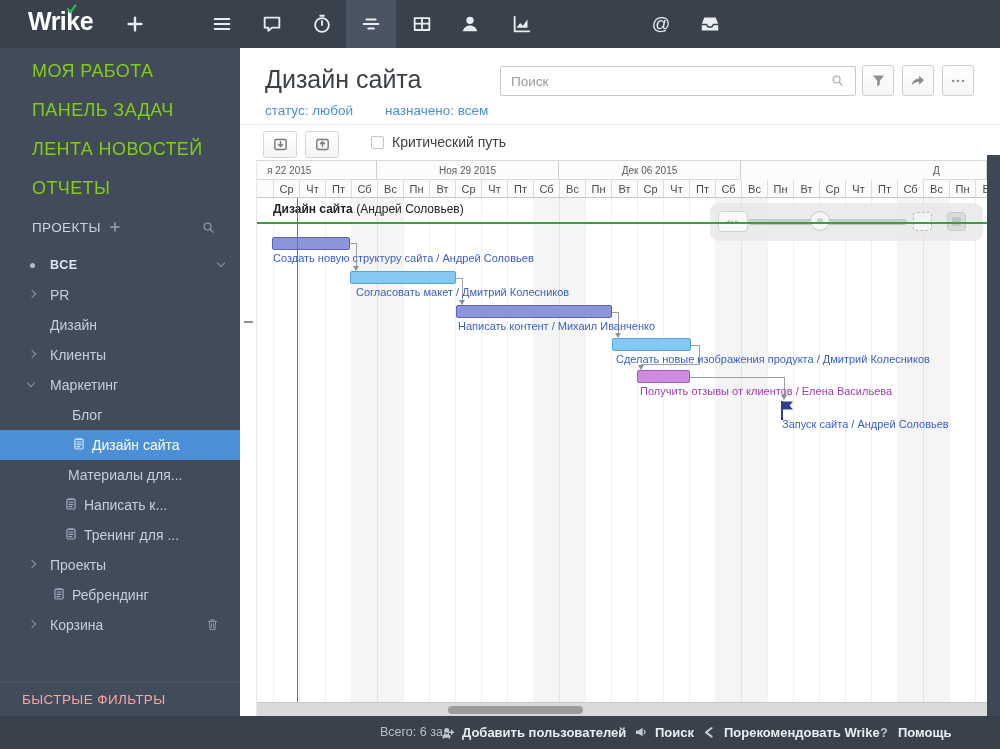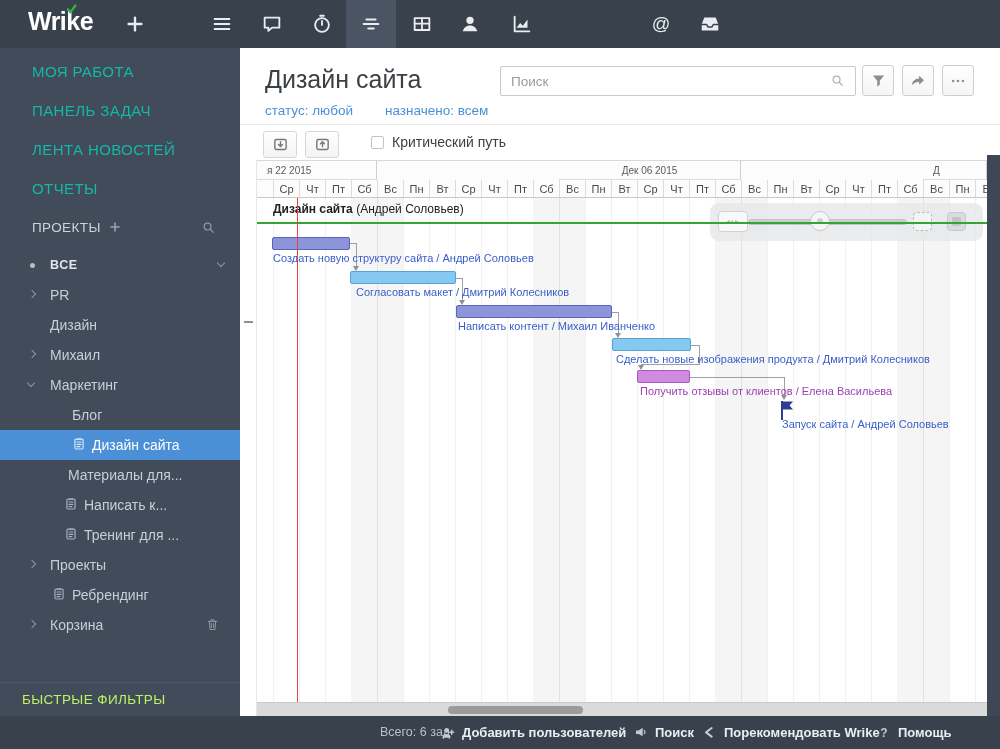--- a/index.html
+++ b/index.html
@@ -12,39 +12,39 @@
   .logocheck{position:absolute;left:38px;top:-4px;}
   .tbicon{position:absolute;top:2px;width:44px;height:44px;display:flex;align-items:center;justify-content:center;color:#e9edf0;cursor:pointer;}
   .tbicon.sel{top:0;height:48px;width:50px;background:#4a5462;}
   .usermenu{position:absolute;right:14px;top:0;height:48px;display:flex;align-items:center;cursor:pointer;}
   .avatar{width:30px;height:30px;border:2px solid #ececec;border-radius:3px;
           background:radial-gradient(circle at 50% 40%, #ecd8bd 0 36%, #cda97f 62%, #7e6548 100%);}
   .uname{color:#fff;font-size:14px;margin:0 8px 0 10px;}
   .ucaret{width:0;height:0;border-left:4.5px solid transparent;border-right:4.5px solid transparent;border-top:5px solid #c5ccd3;}
   
   .sidebar{position:absolute;left:0;top:48px;width:240px;height:668px;background:#414b59;}
-  .snav{position:absolute;left:32px;height:39px;line-height:39px;font-size:15px;color:#14b8a6;letter-spacing:.4px;cursor:pointer;white-space:nowrap;}
+  .snav{position:absolute;left:32px;height:39px;line-height:39px;font-size:18px;color:#84cc16;letter-spacing:.4px;cursor:pointer;white-space:nowrap;}
   .sproj{position:absolute;left:0;top:160px;width:240px;height:39px;line-height:39px;font-size:13.5px;color:#ccd3db;letter-spacing:.4px;}
   .sproj .plabel{margin-left:32px;cursor:pointer;}
   .projplus{position:absolute;left:108px;top:12px;color:#9aa5b2;cursor:pointer;}
   .projsearch{position:absolute;right:24px;top:12px;color:#8d98a5;cursor:pointer;}
   .trow{position:absolute;left:0;width:240px;height:30px;line-height:30px;font-size:14px;color:#c6cedb;cursor:pointer;white-space:nowrap;}
   .trow.sel{background:#4b8fd7;color:#fff;}
   .trow.allrow{font-size:12.5px;font-weight:bold;color:#dfe6ec;letter-spacing:.6px;}
   .trow .lbl{position:absolute;top:0;}
   .chev{position:absolute;width:6px;height:6px;border-right:1.5px solid #8d97a5;border-bottom:1.5px solid #8d97a5;}
   .chev.r{left:29px;top:11px;transform:rotate(-45deg);}
   .chev.d{left:28px;top:10px;transform:rotate(45deg);}
   .chev.right-side{left:auto;right:16px;top:10px;transform:rotate(45deg);}
   .bullet{position:absolute;left:30px;top:13px;width:5px;height:5px;border-radius:50%;background:#b6bec8;}
   .ticon{position:absolute;top:7px;color:#9fb0c4;}
   .trow.sel .ticon{color:#d9e8f8;}
   .ttrash{position:absolute;right:20px;top:7px;color:#8d98a5;cursor:pointer;}
   .qf{position:absolute;left:0;top:634px;width:240px;height:34px;line-height:34px;border-top:1px solid #4c5665;
-      color:#bef264;font-size:13.5px;letter-spacing:.4px;cursor:pointer;}
+      color:#fca5a5;font-size:13.5px;letter-spacing:.4px;cursor:pointer;}
   .qf span{margin-left:22px;}
   
   .main{position:absolute;left:240px;top:48px;width:760px;height:668px;background:#fff;}
   .title{position:absolute;left:25px;top:17px;font-size:25px;color:#3b4045;}
   .search{position:absolute;left:260px;top:18px;width:356px;height:30px;border:1px solid #c9c9c9;border-radius:2px;
           padding:0 30px 0 10px;font-size:13.5px;color:#555;outline:none;font-family:inherit;}
   .search::placeholder{color:#9a9a9a;}
   .searchicon{position:absolute;left:590px;top:25px;color:#b3b3b3;}
   .hbtn{position:absolute;top:17px;width:32px;height:31px;border:1px solid #cfcfcf;border-radius:3px;
         background:linear-gradient(#fff,#f5f5f5);display:flex;align-items:center;justify-content:center;color:#8a8f94;cursor:pointer;}
@@ -201,21 +201,21 @@
         </div>
         <div class="trow" style="top: 232px;">
           <span class="chev r"></span>
           <span class="lbl" style="left: 50px;">PR</span>
         </div>
         <div class="trow" style="top: 262px;">
           <span class="lbl" style="left: 50px;">Дизайн</span>
         </div>
         <div class="trow" style="top: 292px;">
           <span class="chev r"></span>
-          <span class="lbl" style="left: 50px;">Михаил</span>
+          <span class="lbl" style="left: 50px;">Клиенты</span>
         </div>
         <div class="trow" style="top: 322px;">
           <span class="chev d"></span>
           <span class="lbl" style="left: 50px;">Маркетинг</span>
         </div>
         <div class="trow" style="top: 352px;">
           <span class="lbl" style="left: 72px;">Блог</span>
         </div>
         <div class="trow sel" style="top: 382px;">
           <span class="ticon" style="left: 72px;">
@@ -329,20 +329,21 @@
       </div>
     <div class="cbx"></div>
     <div class="cbxlabel">Критический путь</div>
 
     <div class="gutter">
       <div class="collapse"></div>
     </div>
 
     <div class="ghead" id="ghead">
         <div class="gweek" style="left: 0px; width: 120px; text-align: left; padding-left: 10px;">я 22 2015</div>
+        <div class="gweek" style="left: 120px; width: 182px; text-align: center; padding-left: 0px;">Ноя 29 2015</div>
         <div class="gweek" style="left: 302px; width: 182px; text-align: center; padding-left: 0px;">Дек 06 2015</div>
         <div class="gweek" style="left: 666px; width: 64px; text-align: left; padding-left: 10px;">Д</div>
         <div class="gday" style="left: 16px;">Ср</div>
         <div class="gday" style="left: 42px;">Чт</div>
         <div class="gday" style="left: 68px;">Пт</div>
         <div class="gday" style="left: 94px;">Сб</div>
         <div class="gday" style="left: 120px;">Вс</div>
         <div class="gday" style="left: 146px;">Пн</div>
         <div class="gday" style="left: 172px;">Вт</div>
         <div class="gday" style="left: 198px;">Ср</div>

